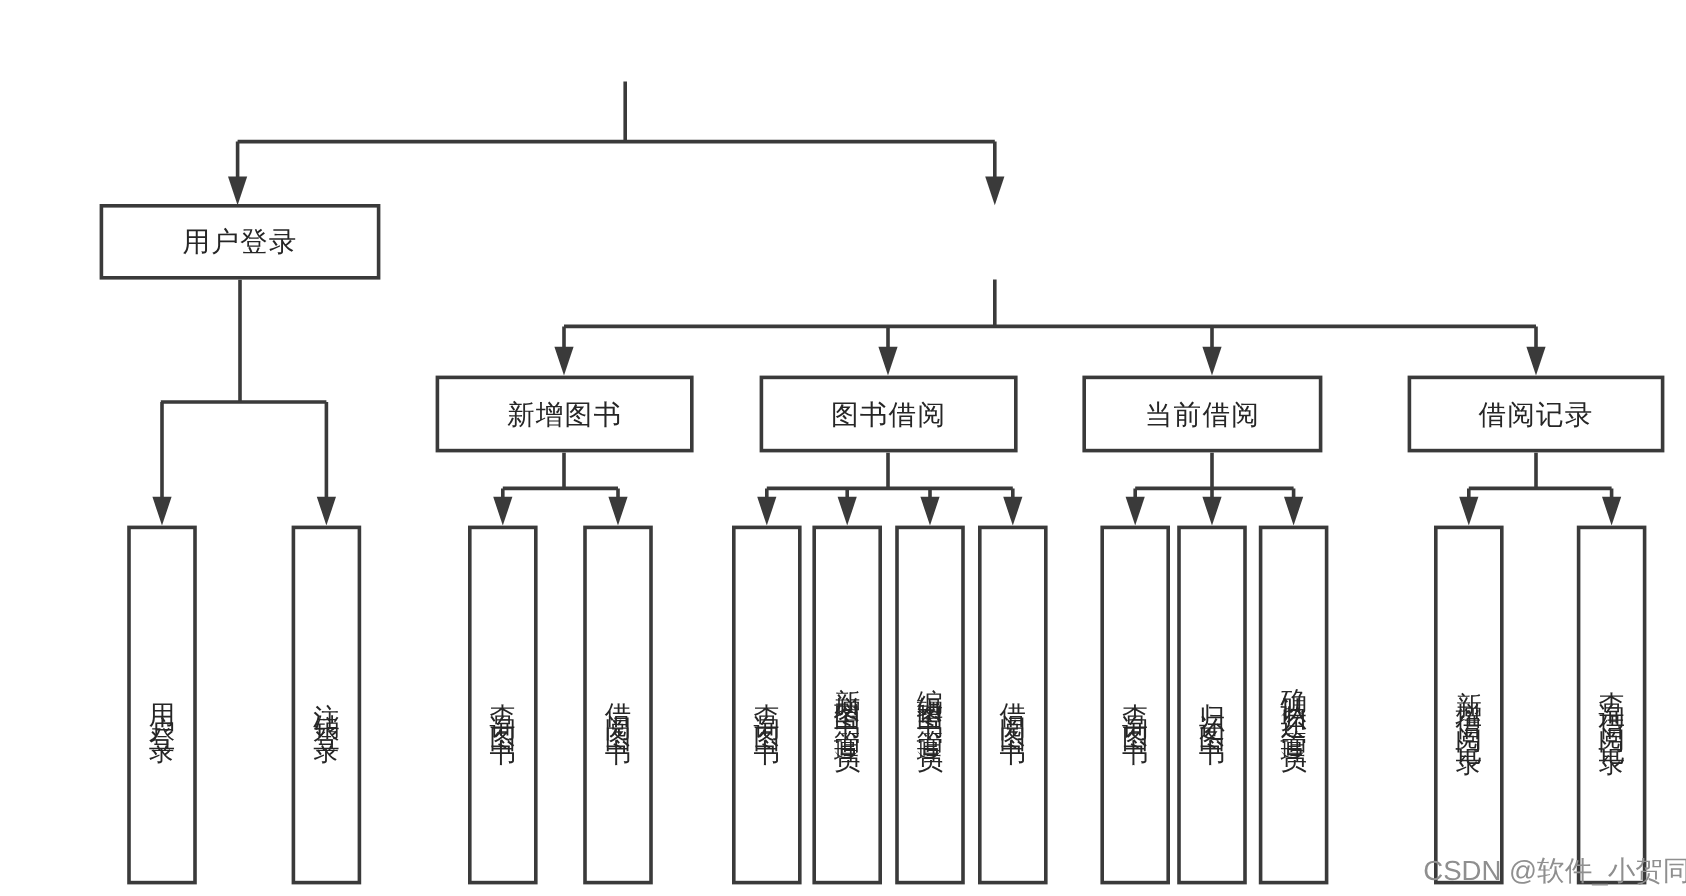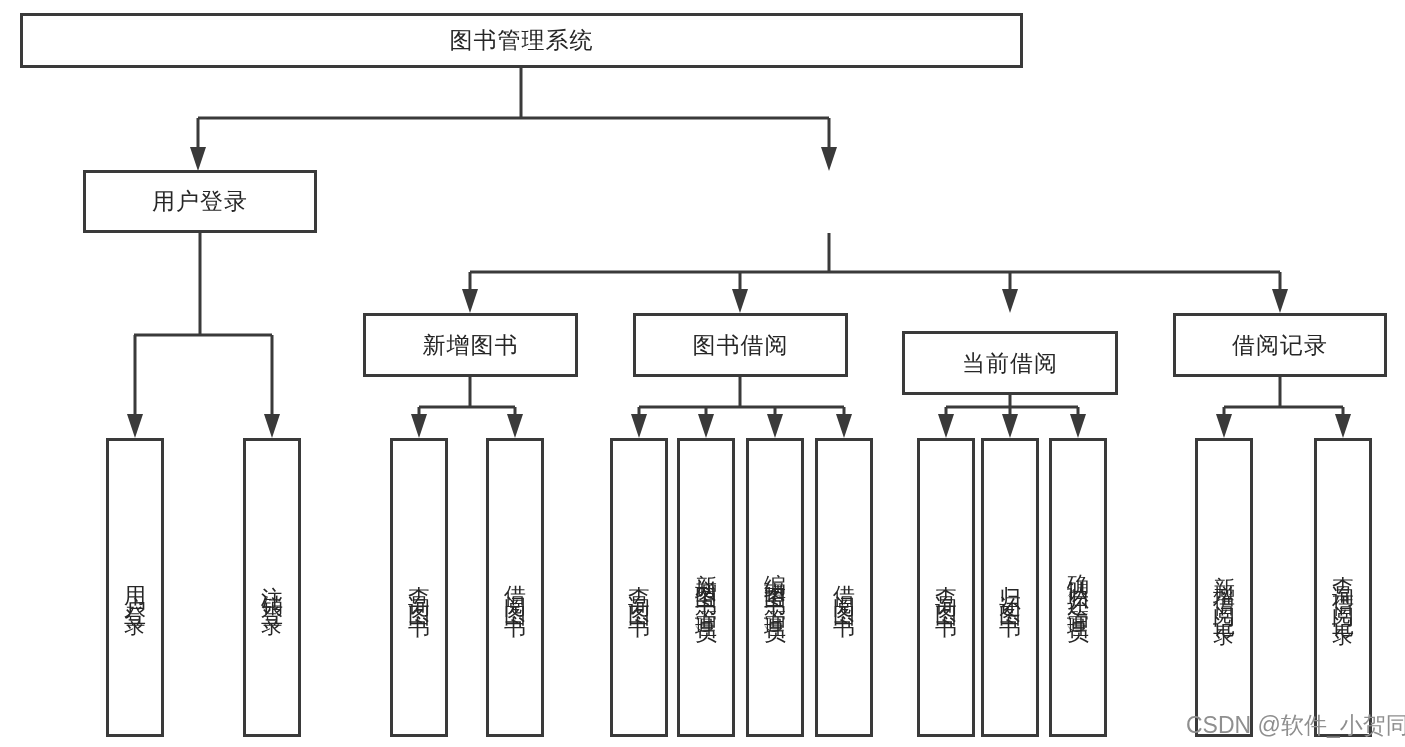--- a/index.html
+++ b/index.html
@@ -46,21 +46,21 @@
     color:var(--wm);
     z-index:6;
     white-space:nowrap;
   }
   
   .n-root{left:20px;top:13px;width:1003px;height:55px;}
   .n-userlogin{left:83px;top:170px;width:234px;height:63px;}
   .n-bookmgmt{left:712px;top:170px;width:235px;height:63px;}
   .n-newbook{left:363px;top:313px;width:215px;height:64px;}
   .n-bookborrow{left:633px;top:313px;width:215px;height:64px;justify-content:center;}
-  .n-currentborrow{left:902px;top:331px;width:216px;height:64px;}
+  .n-currentborrow{left:902px;top:313px;width:200px;height:64px;}
   .n-borrowrecord{left:1173px;top:313px;width:214px;height:64px;text-align:right;}
   .leaf{top:438px;width:58px;height:299px;}
   .l1{left:106px;}  .l2{left:243px;}
   .l3{left:390px;}  .l4{left:486px;}
   .l5{left:610px;}  .l6{left:677px;}  .l7{left:746px;}  .l8{left:815px;}
   .l9{left:917px;}  .l10{left:981px;} .l11{left:1049px;}
   .l12{left:1195px;}.l13{left:1314px;}
 </style>
 </head>
 <body>
@@ -103,23 +103,20 @@
       <polygon points="1002,414 1018,414 1010,438"></polygon>
       <polygon points="1070,414 1086,414 1078,438"></polygon>
     </g>
     <g>
       <path d="M1280 377 V407 M1224 407 H1343 M1224 407 V416 M1343 407 V416"></path>
       <polygon points="1216,414 1232,414 1224,438"></polygon>
       <polygon points="1335,414 1351,414 1343,438"></polygon>
     </g>
   </svg>
 
-  <div class="box n-root">
-    <span>图书管理系统</span>
-  </div>
 
   <div class="box n-userlogin">
     <span>用户登录</span>
   </div>
 
   <div class="box n-newbook">
     <span>新增图书</span>
   </div>
   <div class="box n-bookborrow">
     <span>图书借阅</span>

